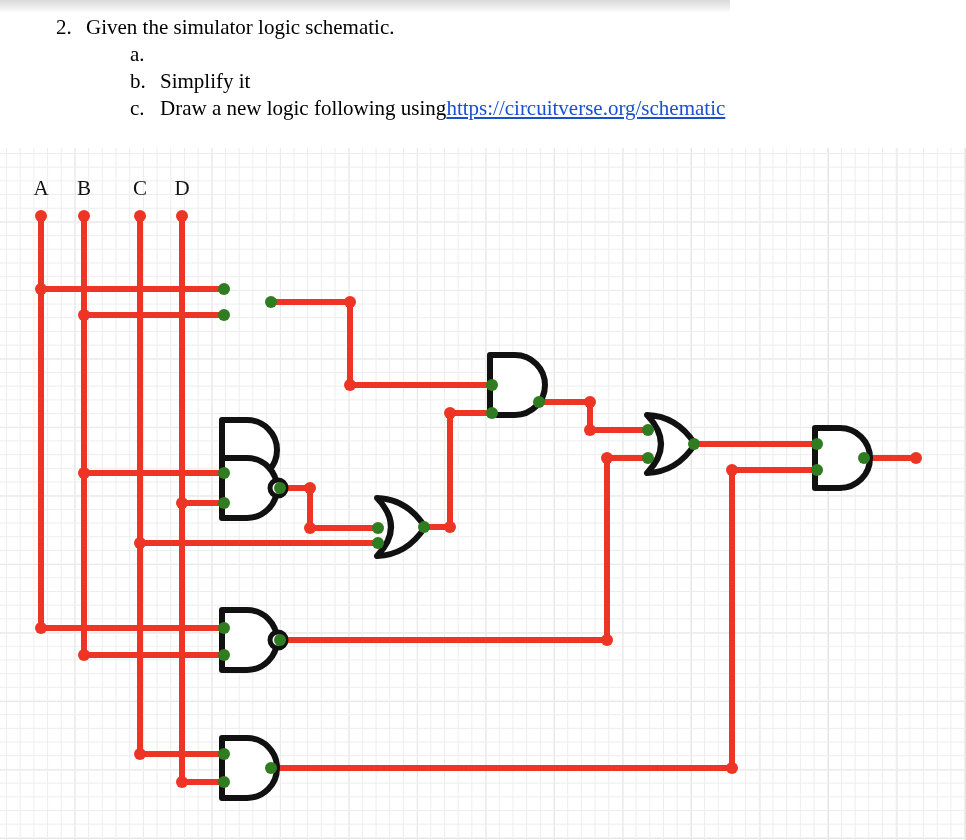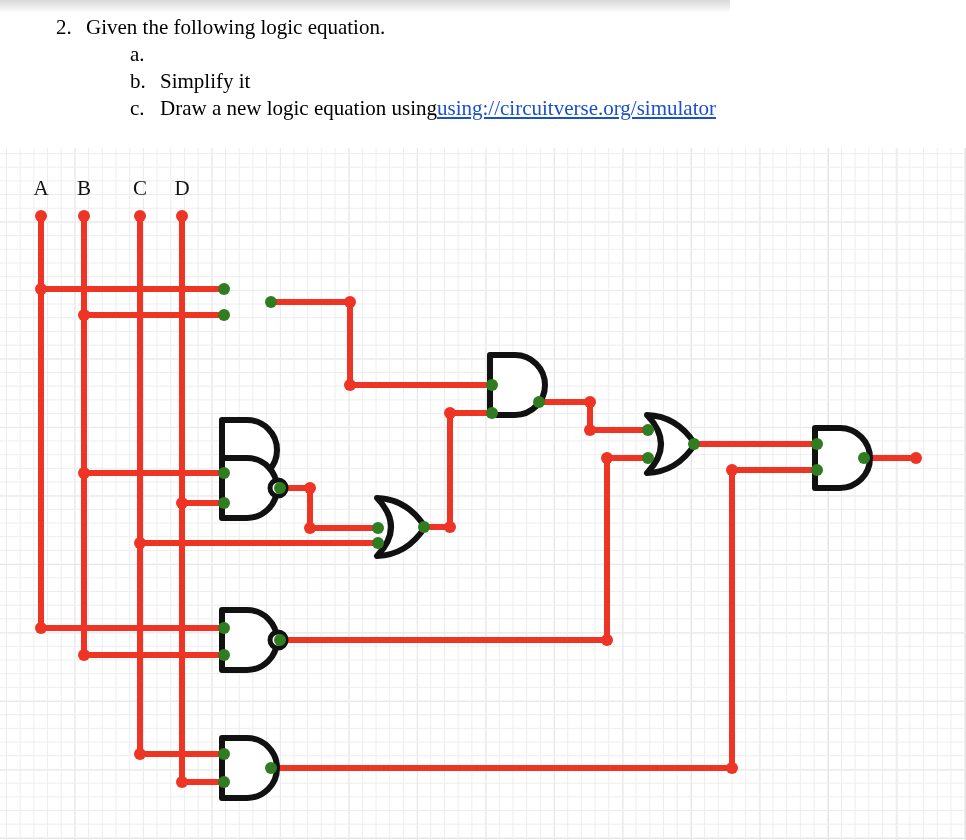--- a/index.html
+++ b/index.html
@@ -90,33 +90,33 @@
 </head>
 <body>
 
 <div id="page">
 
   <div id="top-band"></div>
 
   <div id="question">
     <div class="q-row q-main">
       <span class="q-marker">2.</span>
-      <span>Given the following logic equation.</span>
+      <span>Given the simulator logic schematic.</span>
     </div>
     <div class="q-row q-sub">
       <span class="q-marker">a.</span>
     </div>
     <div class="q-row q-sub">
       <span class="q-marker">b.</span>
       <span>Simplify it</span>
     </div>
     <div class="q-row q-sub">
       <span class="q-marker">c.</span>
-      <span>Draw a new logic equation using </span>
-        <a class="q-link" href="#">using://circuitverse.org/simulator</a>
+      <span>Draw a new logic following using </span>
+        <a class="q-link" href="#">https://circuitverse.org/schematic</a>
     </div>
   </div>
 
   <div id="schematic">
     <div id="grid"></div>
 
     <div class="io-label" id="lbl-A" style="left: 41px; top: 28px;">A</div>
     <div class="io-label" id="lbl-B" style="left: 84px; top: 28px;">B</div>
     <div class="io-label" id="lbl-C" style="left: 140px; top: 28px;">C</div>
     <div class="io-label" id="lbl-D" style="left: 182px; top: 28px;">D</div>

